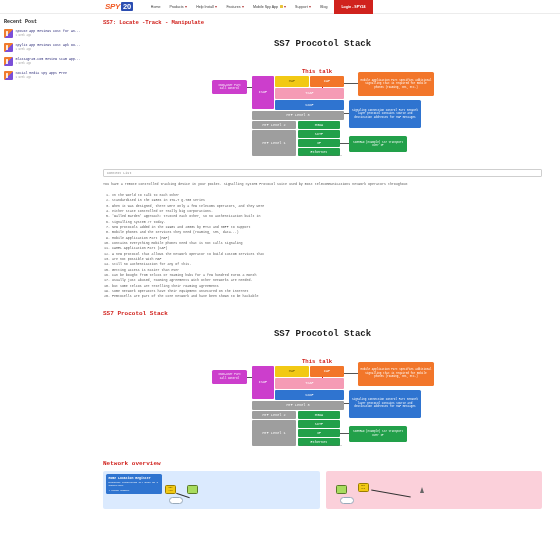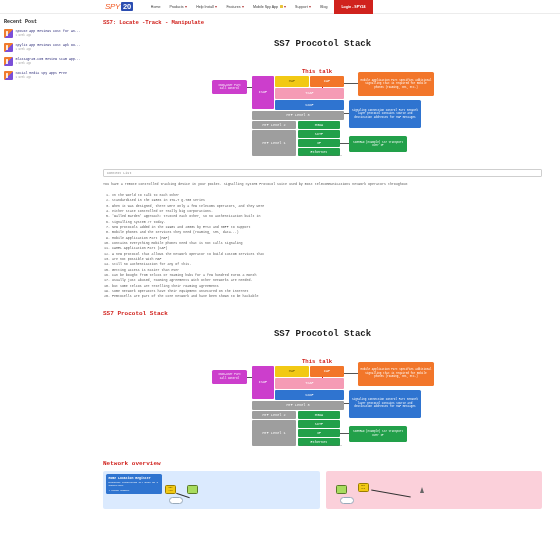--- a/index.html
+++ b/index.html
@@ -20,21 +20,21 @@
     border-bottom:1px solid #ececec;
     position:relative;
   }
   .logo{
     display:flex; align-items:center;
     margin-left:105px;
     font-weight:bold;
     font-size:8px;
     letter-spacing:-0.3px;
   }
-  .logo .spy{ color:#f15a24; font-style:italic; font-weight:normal; }
+  .logo .spy{ color:#f15a24; font-style:italic; font-weight:bold; }
   .logo .badge24{
     background:#2b4db1; color:#fff;
     padding:0px 2px; margin-left:1px;
     border-radius:1px; font-style:normal;
     font-size:7.5px;
   }
   .nav-items{ display:flex; align-items:center; margin-left:18px; gap:9px; }
   .nav-item{
     font-size:3.6px; color:#3a3a3a; white-space:nowrap;
     display:flex; align-items:center; gap:1.5px;

